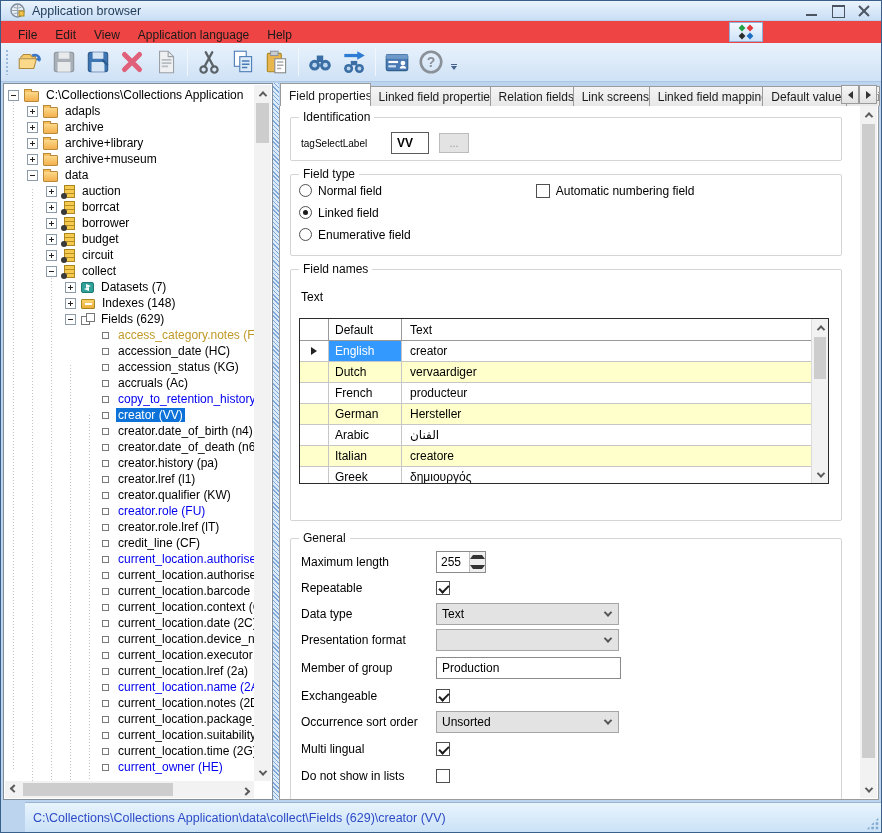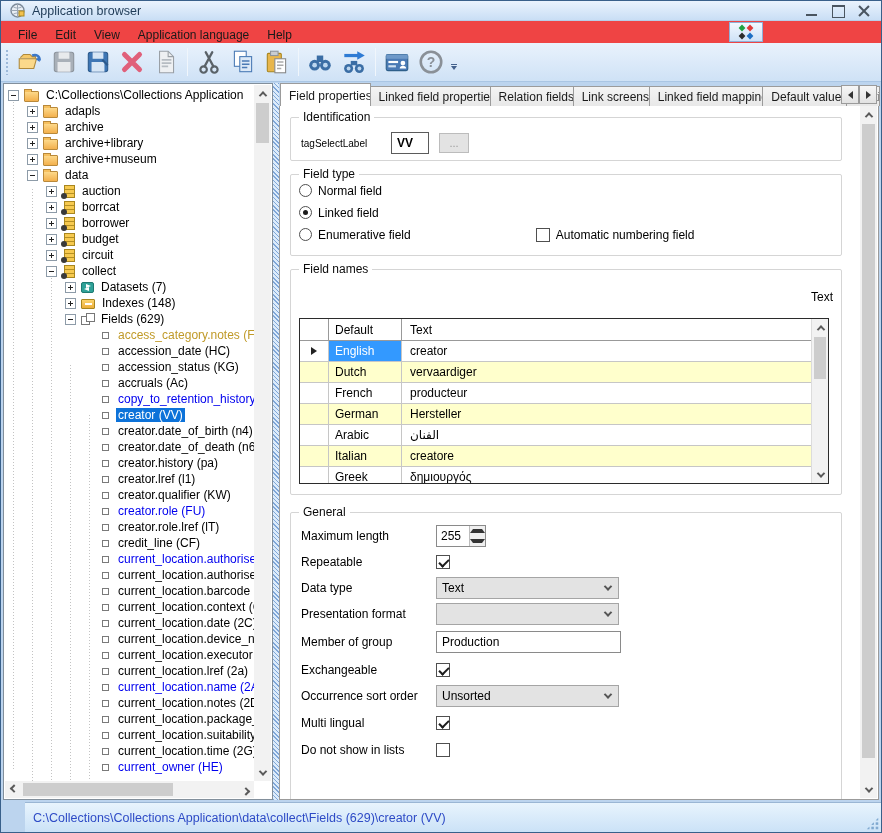--- a/index.html
+++ b/index.html
@@ -129,24 +129,24 @@
   
   .gb-ftype{ height:82px; margin-top:13px; padding-top:8px; }
   .ftype-grid{ display:flex; }
   .ftype-col{ display:flex; flex-direction:column; gap:7px; }
   .opt{ display:flex; align-items:center; height:15px; font-size:12px; gap:6px; }
   .radio{ width:13px; height:13px; border:1px solid #4f4f4f; border-radius:50%; background:#fff; position:relative; flex:none; }
   .radio.on::after{ content:''; position:absolute; left:3px; top:3px; width:5px; height:5px; border-radius:50%; background:#1a1a1a; }
   .cb{ width:14px; height:14px; border:1px solid #4f4f4f; background:#fff; position:relative; flex:none; }
   .cb.on::after{ content:''; position:absolute; left:2px; top:3px; width:8px; height:4px;
                  border-left:2px solid #1c1c1c; border-bottom:2px solid #1c1c1c; transform:rotate(-45deg); }
-  .autonum{ margin-left:125px;justify-content:flex-end; }
-
-  
-  .gb-fnames{ height:226px; margin-top:13px;text-align:right; }
+  .autonum{ margin-left:125px; }
+
+  
+  .gb-fnames{ height:252px; margin-top:13px; }
   .fn-sub{ font-size:12px; margin:6px 0 14px 2px; }
   .grid{ position:relative; width:530px; height:166px; border:1px solid #2b2b2b; background:#fff; overflow:hidden; }
   .gridrows{ position:absolute; left:0; top:0; right:17px; bottom:0; overflow:hidden; }
   .ghead{ display:flex; height:22px; background:#fff; border-bottom:1px solid #999; font-size:12px; align-items:center; }
   .grow{ display:flex; height:21px; border-bottom:1px solid #c6c6c6; font-size:12px; align-items:center; }
   .grow.alt{ background:#ffffcc; }
   .gc-m{ width:29px; height:100%; border-right:1px solid #c6c6c6; flex:none; display:flex; align-items:center; justify-content:center; }
   .ghead .gc-m{ border-right:1px solid #999; }
   .gc-l{ width:73px; height:100%; border-right:1px solid #c6c6c6; flex:none; display:flex; align-items:center; padding-left:6px; }
   .ghead .gc-l{ border-right:1px solid #999; }

